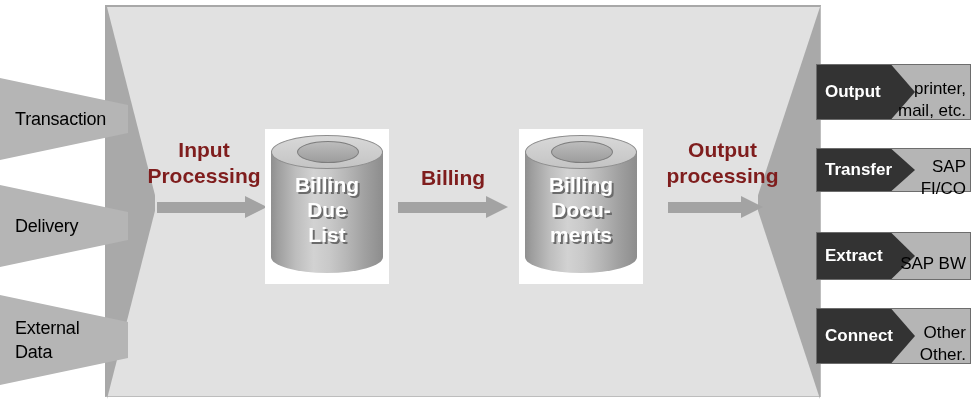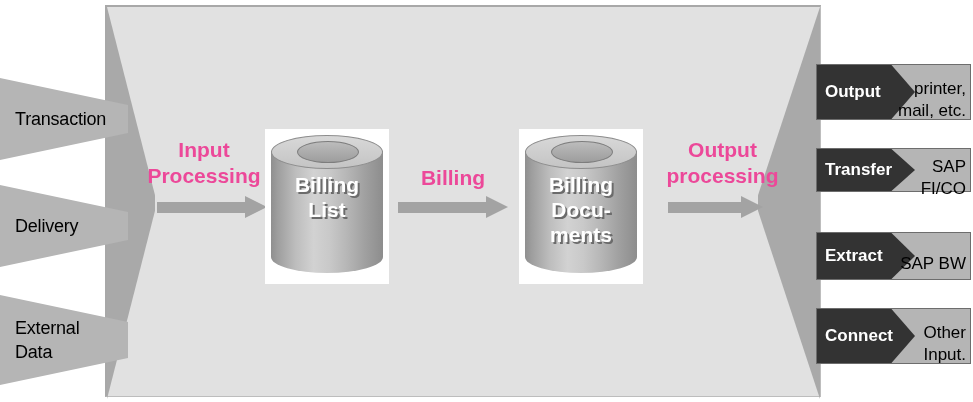--- a/index.html
+++ b/index.html
@@ -71,21 +71,21 @@
     top: 0px;
     width: 62px;
     height: 392px;
     background: #a9a9a9;
     clip-path: polygon(100% 0, 0 48%, 0 52%, 100% 100%);
   }
 
   
   .stage-label {
     position: absolute;
-    color: #ec4899;
+    color: #7f1d1d;
     font-size: 21px;
     font-weight: bold;
     text-align: center;
     line-height: 1.25;
     white-space: nowrap;
   }
   #label-input      { left: 139px; top: 137px; width: 130px; }
   #label-billing    { left: 398px; top: 165px; width: 110px; }
   #label-output     { left: 655px; top: 137px; width: 135px; }
 
@@ -271,20 +271,21 @@
     <div class="shaft"></div>
     <div class="head"></div>
   </div>
 
   <div class="cylinder-wrap" id="cyl-1">
     <div class="cyl-body"></div>
     <div class="cyl-top"></div>
     <div class="cyl-inner"></div>
     <div class="cyl-text">
       <div>Billing</div>
+      <div>Due</div>
       <div>List</div>
     </div>
   </div>
 
   <div class="cylinder-wrap" id="cyl-2">
     <div class="cyl-body"></div>
     <div class="cyl-top"></div>
     <div class="cyl-inner"></div>
     <div class="cyl-text">
       <div>Billing</div>
@@ -321,17 +322,17 @@
       <span>SAP BW</span>
     </div>
   </div>
 
   <div class="out-box" id="out-4">
     <div class="out-arrow">
       <span class="out-arrow-label">Connect</span>
     </div>
     <div class="out-target">
       <span>Other</span>
-      <span>Input.</span>
+      <span>Other.</span>
     </div>
   </div>
 
 </div>
 
 </body></html>

